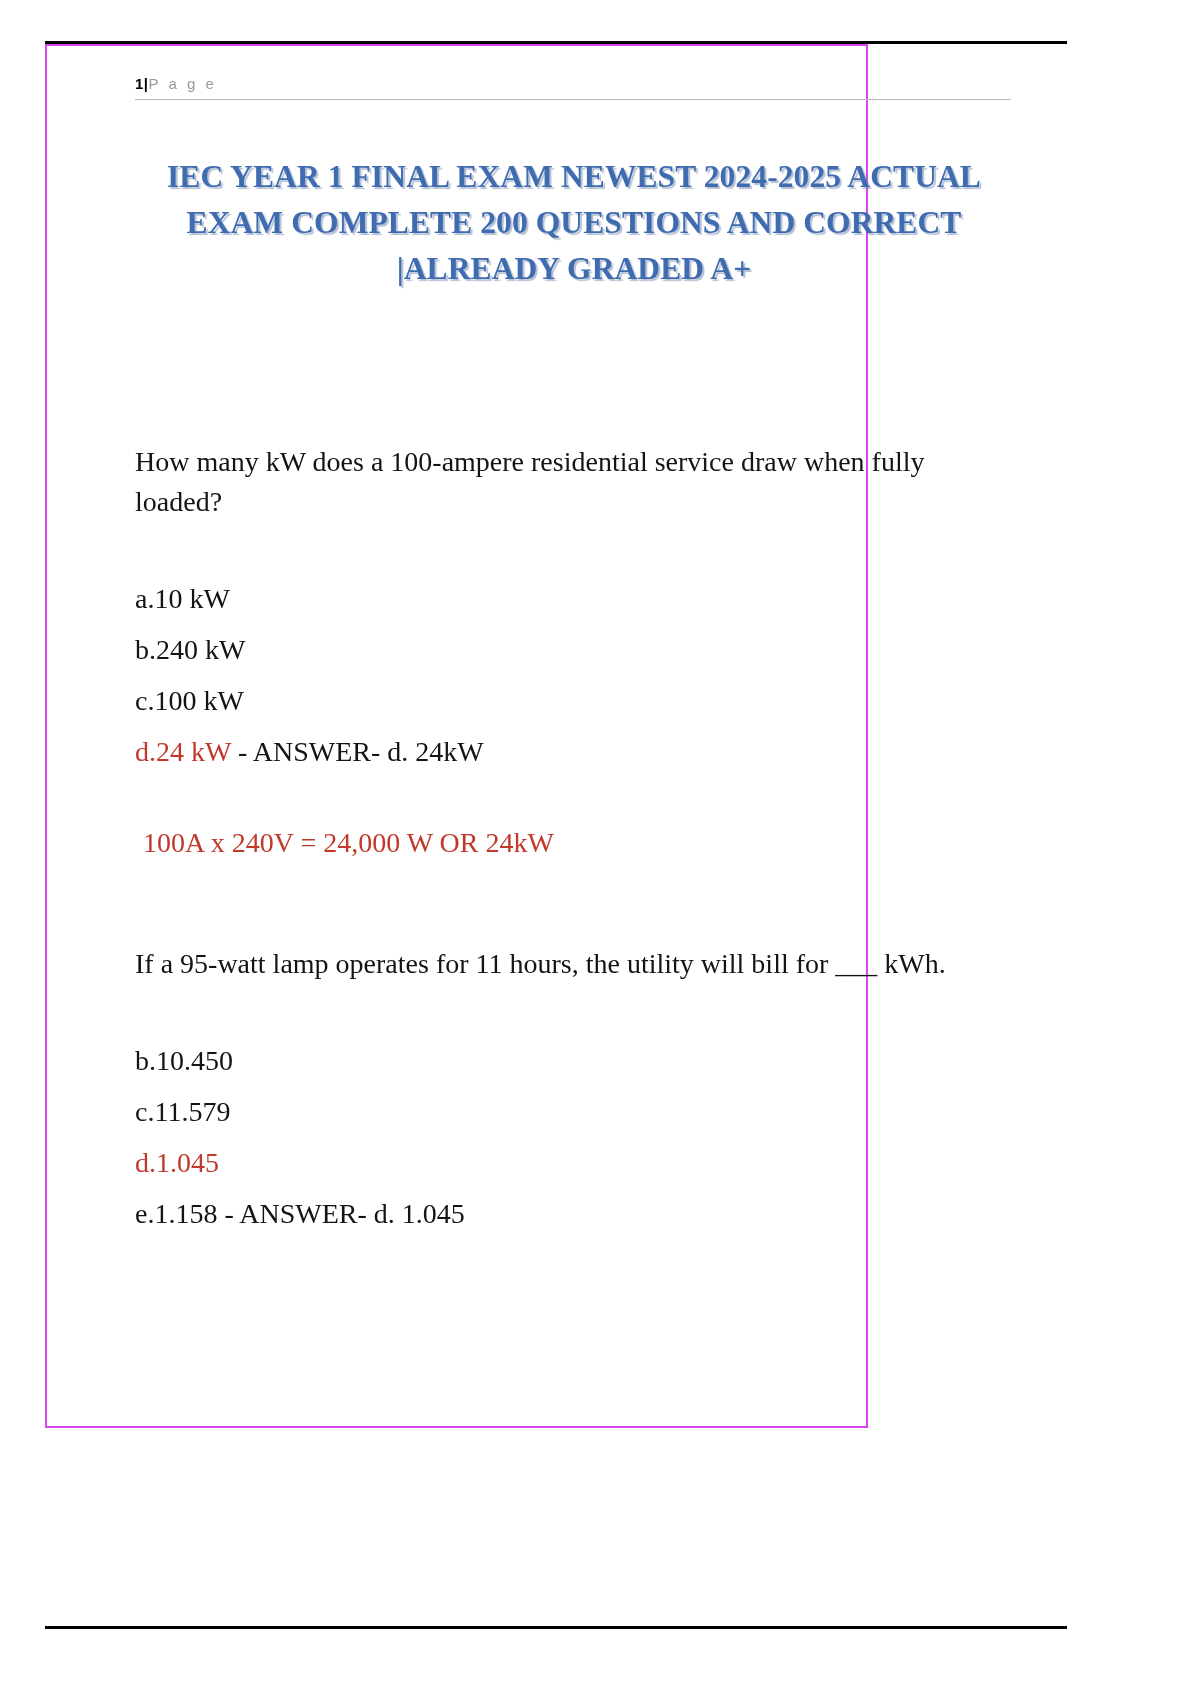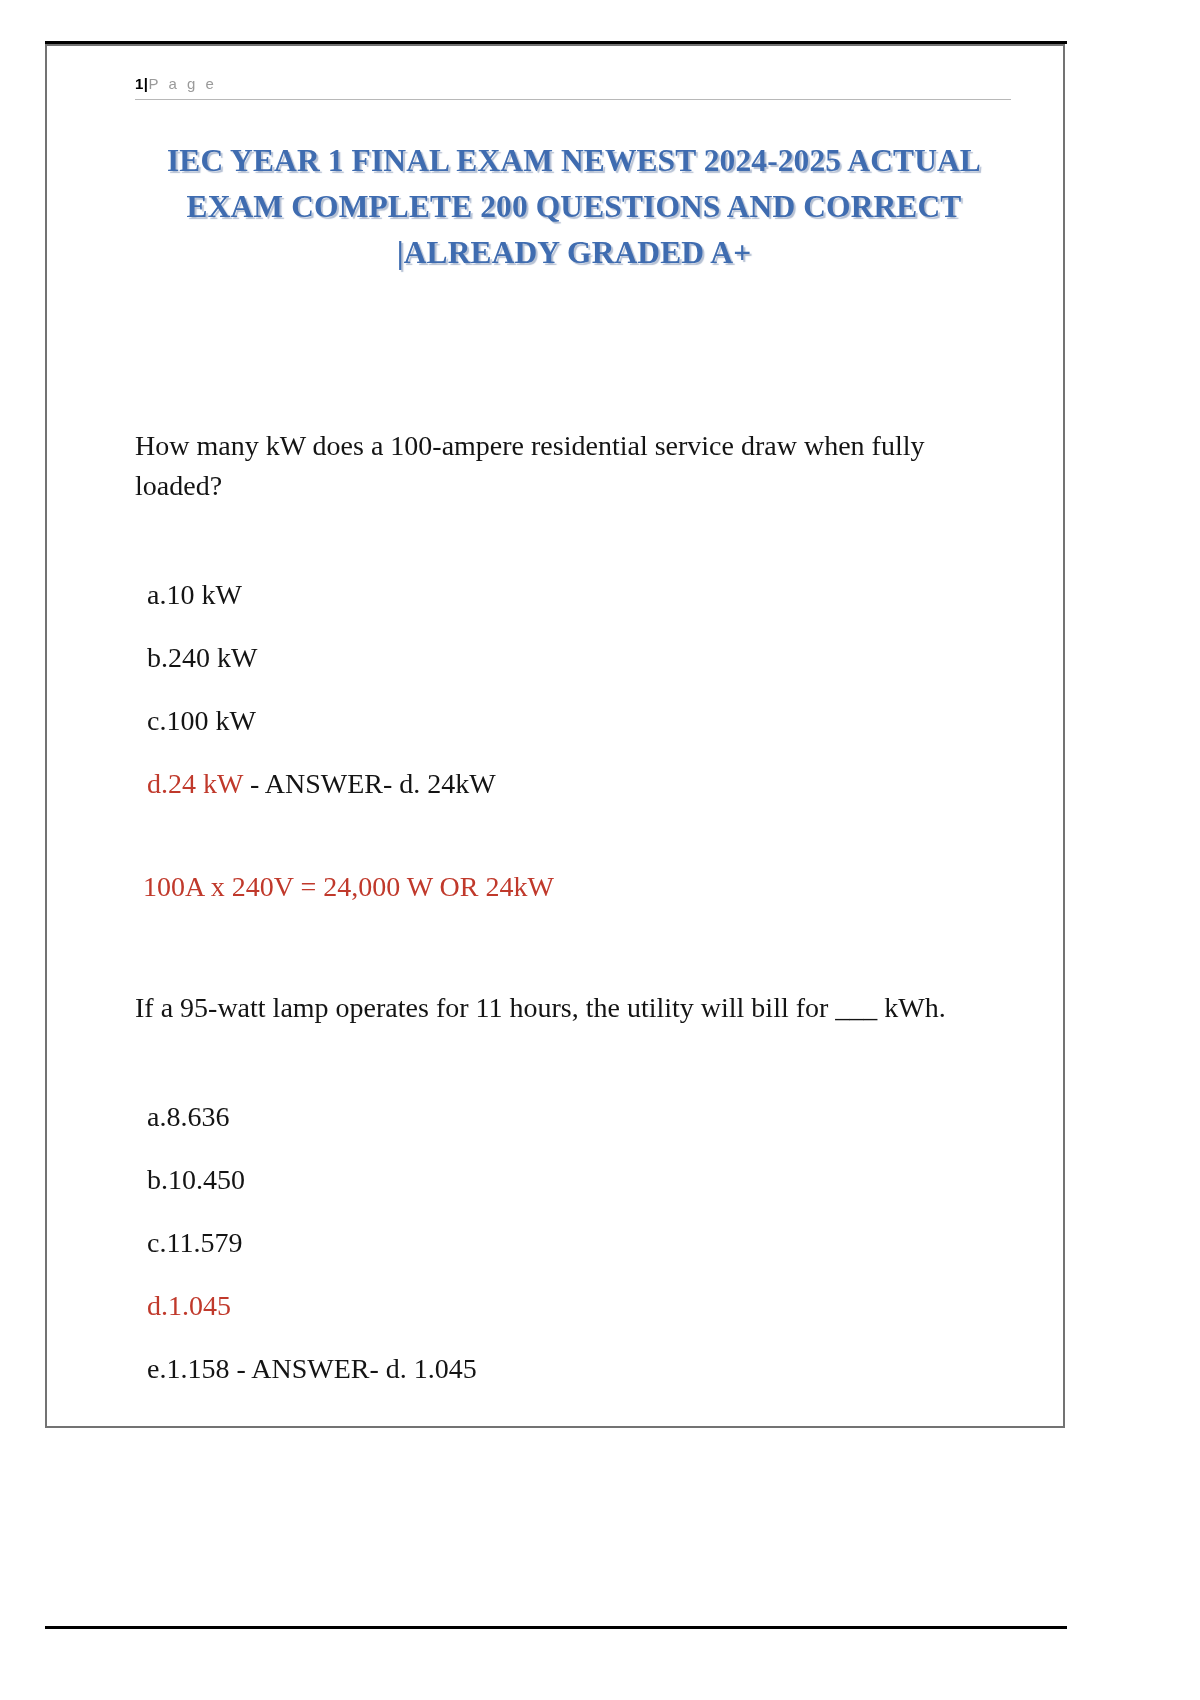--- a/index.html
+++ b/index.html
@@ -33,23 +33,23 @@
     width: 1022px;
     height: 0;
     border-top: 3px solid #000;
   }
 
   
   .page-frame {
     position: absolute;
     left: 45px;
     top: 44px;
-    width: 1020px;
+    width: 823px;
     height: 1384px;
-    border: 2px solid #737373;
+    border: 2px solid #d946ef;
     background: #ffffff;
     box-sizing: border-box;
   }
 
   .page-inner {
     position: absolute;
     left: 88px;
     top: 22px;
     right: 48px;
   }
@@ -78,21 +78,21 @@
     letter-spacing: 3px;
   }
   .header-rule {
     margin-top: 6px;
     border-top: 1.4px solid #b8b8b8;
     width: 876px;
   }
 
   
   .doc-title {
-    margin-top: 38px;
+    margin-top: 54px;
     width: 878px;
     text-align: center;
     font-size: 31.5px;
     font-weight: bold;
     line-height: 1.47;
     color: #3f6cb0;
     letter-spacing: 0.1px;
     text-shadow: 2px 2px 1px rgba(120,140,175,0.55);
   }
   .doc-title .tline { display: block; white-space: pre; }
@@ -107,21 +107,21 @@
   }
   .q-text {
     margin: 0;
     width: 870px;
   }
   .gap-lg { height: 52px; }
   .gap-md { height: 38px; }
   .gap-sm { height: 22px; }
 
   .opt {
-    margin: 12px;
+    margin: 0;
     padding: 0;
     height: 51px;
     line-height: 51px;
     white-space: pre;
   }
   .opt.red { color: #c0392b; }
   .mixed { white-space: pre; font-family: Liberation Serif, serif; }
   .mixed .red { color: #c0392b; }
   .mixed .blk { color: #141414; }
 
@@ -166,21 +166,20 @@
 
       <p class="formula">100A x 240V = 24,000 W OR 24kW</p>
 
       <div class="gap-lg"></div>
       <div class="gap-sm"></div>
 
       <p class="q-text">If a 95-watt lamp operates for 11 hours, the utility will bill for ___ kWh.</p>
 
       <div class="gap-lg"></div>
 
-      <div class="opt">a.8.636</div>
       <div class="opt">b.10.450</div>
       <div class="opt">c.11.579</div>
       <div class="opt red">d.1.045</div>
       <div class="opt">e.1.158 - ANSWER- d. 1.045</div>
 
     </div>
   </div>
 </div>
 
 <div class="bottom-rule"></div>

